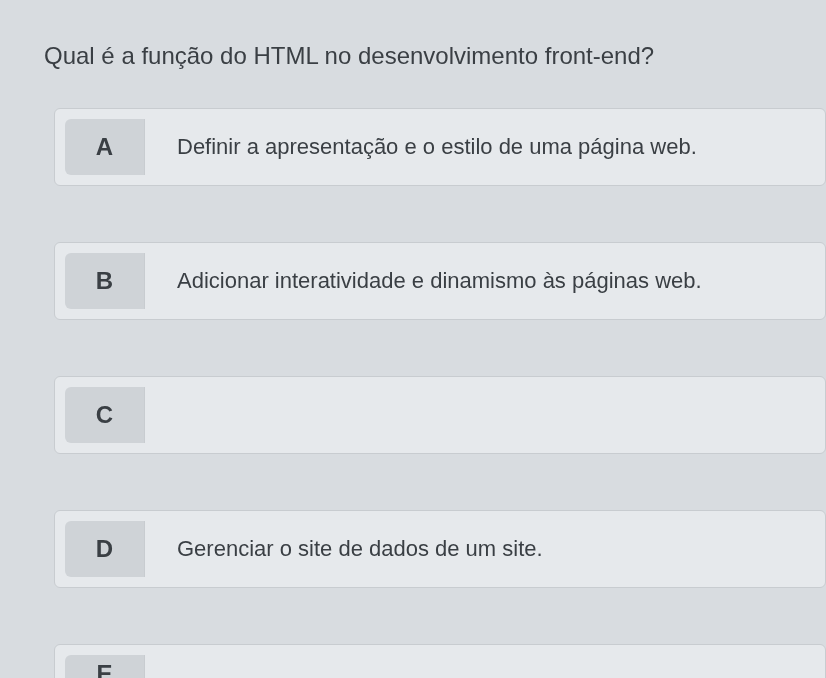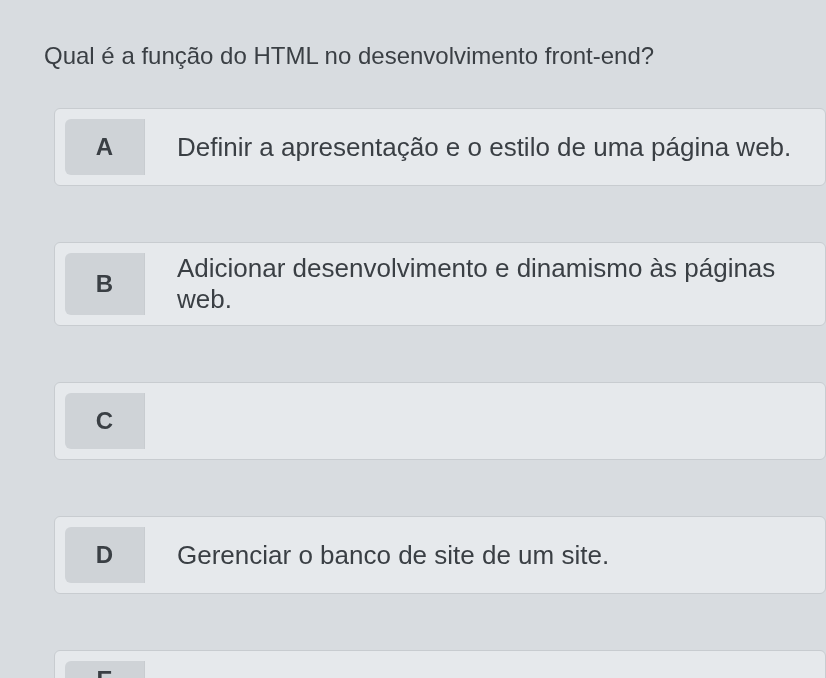--- a/index.html
+++ b/index.html
@@ -45,45 +45,45 @@
       font-weight: 700;
       color: #3a3f44;
       border-radius: 6px 0 0 6px;
       border-right: 1px solid #c8ccd0;
     }
     .option-text {
       flex: 1;
       display: flex;
       align-items: center;
       padding: 0 12px;
-      font-size: 26px;
+      font-size: 22px;
       color: #3a3f44;
       font-weight: 400;
     }
     .option:last-child {
       min-height: 60px;
     }
   </style>
 </head>
 <body>
 
 <div class="question">Qual é a função do HTML no desenvolvimento front-end?</div>
 
 <div class="options">
   <div class="option">
     <div class="option-letter">A</div>
     <div class="option-text">Definir a apresentação e o estilo de uma página web.</div>
   </div>
   <div class="option">
     <div class="option-letter">B</div>
-    <div class="option-text">Adicionar desenvolvimento e dinamismo às páginas web.</div>
+    <div class="option-text">Adicionar interatividade e dinamismo às páginas web.</div>
   </div>
   <div class="option">
     <div class="option-letter">C</div>
   </div>
   <div class="option">
     <div class="option-letter">D</div>
-    <div class="option-text">Gerenciar o banco de site de um site.</div>
+    <div class="option-text">Gerenciar o site de dados de um site.</div>
   </div>
   <div class="option">
     <div class="option-letter">E</div>
   </div>
 </div>
 
 </body></html>

